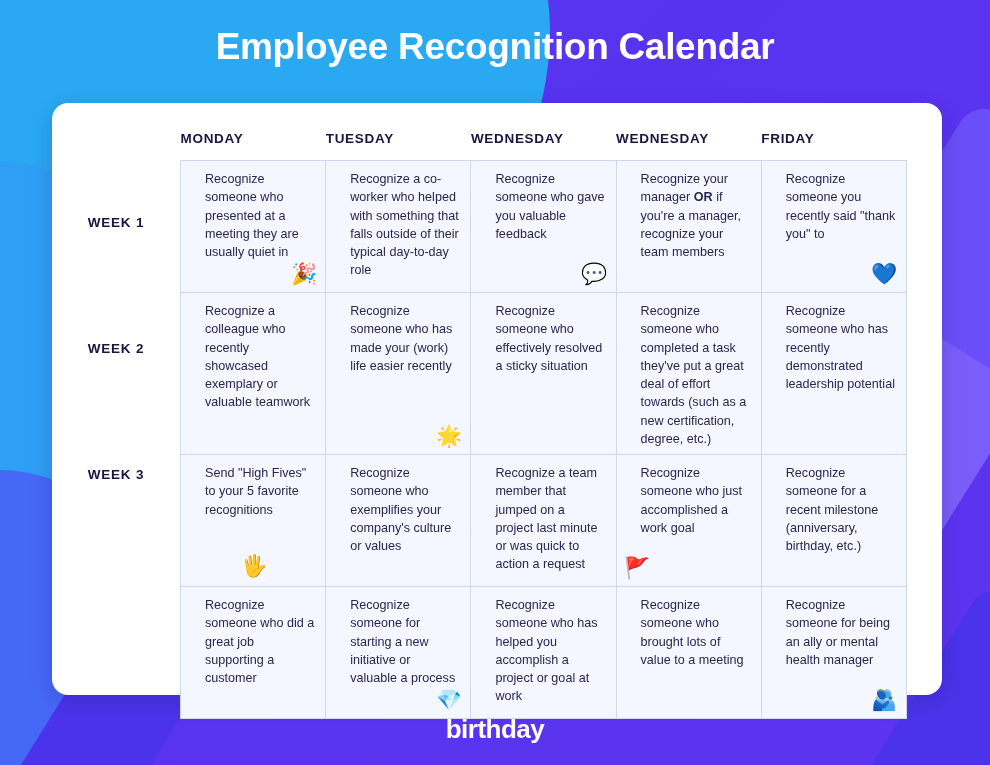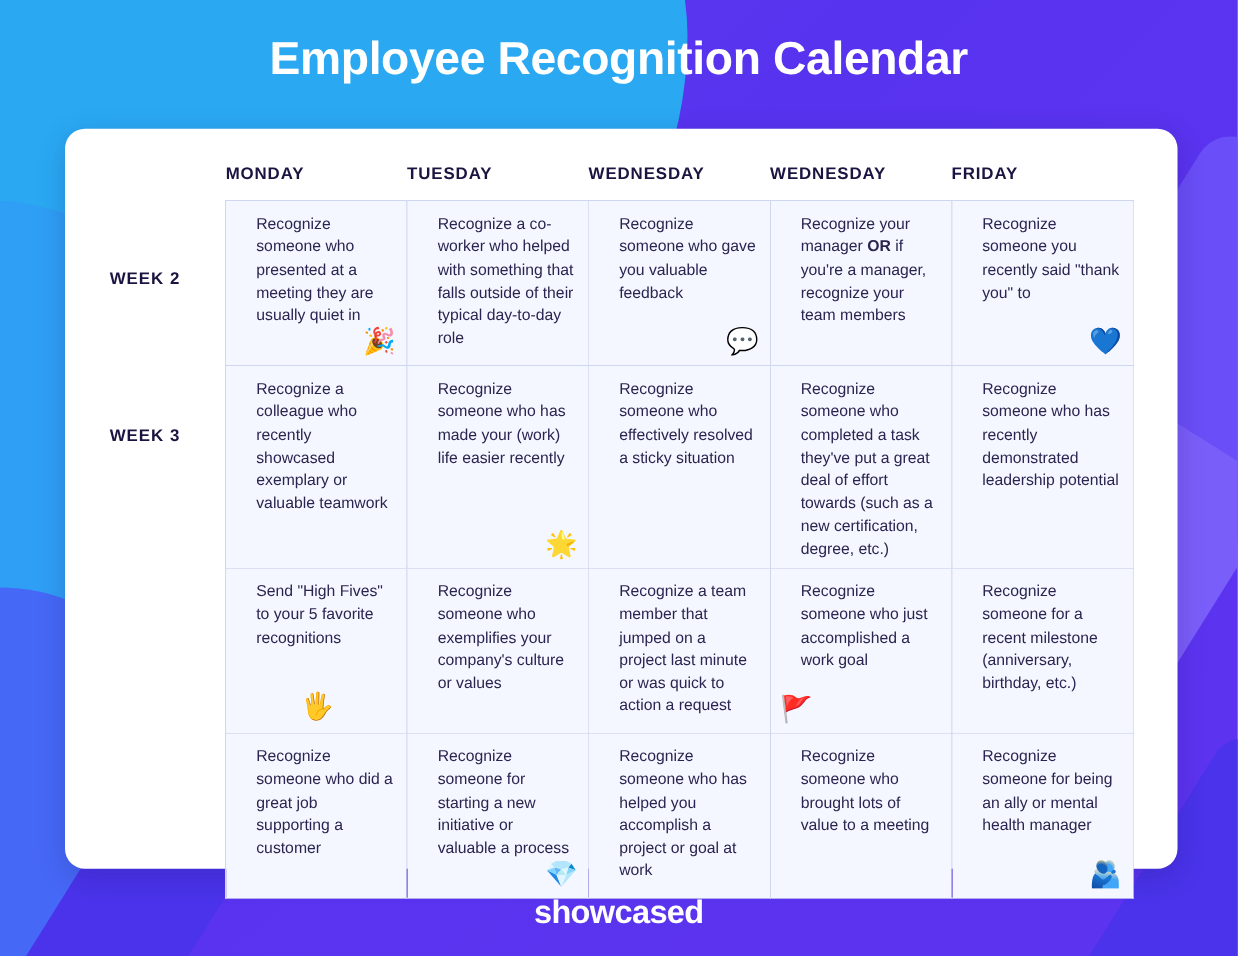--- a/index.html
+++ b/index.html
@@ -198,20 +198,21 @@
   <div class="bg-shape diag-1"></div>
   <div class="bg-shape diag-2"></div>
   <div class="bg-shape diag-3"></div>
   <div class="bg-shape diag-4"></div>
 
   <div class="title">Employee Recognition Calendar</div>
 
   <div class="card">
     <div class="weeks-col">
       <div class="spacer"></div>
+      <div class="wkrow">WEEK 1</div>
       <div class="wkrow">WEEK 2</div>
       <div class="wkrow">WEEK 3</div>
     </div>
 
     <table class="cal">
       <thead>
         <tr>
           <th class="dayhead">MONDAY</th>
           <th class="dayhead">TUESDAY</th>
           <th class="dayhead">WEDNESDAY</th>
@@ -293,14 +294,14 @@
             </td>
             <td class="cell">
               <p>Recognize someone for being an ally or mental health manager</p>
               <span class="emoji e-br">🫂</span>
             </td>
           </tr>
         </tbody>
     </table>
   </div>
 
-  <div class="logo">showcased</div>
+  <div class="logo">birthday</div>
 </div>
 
 </body></html>

